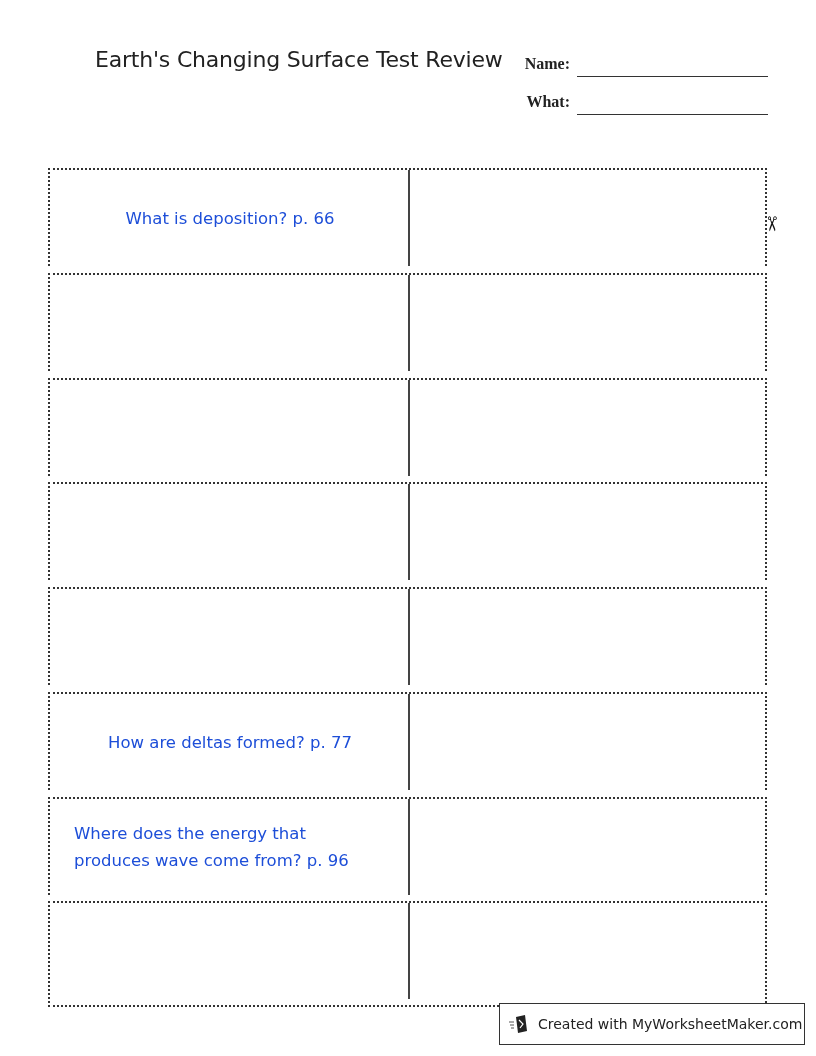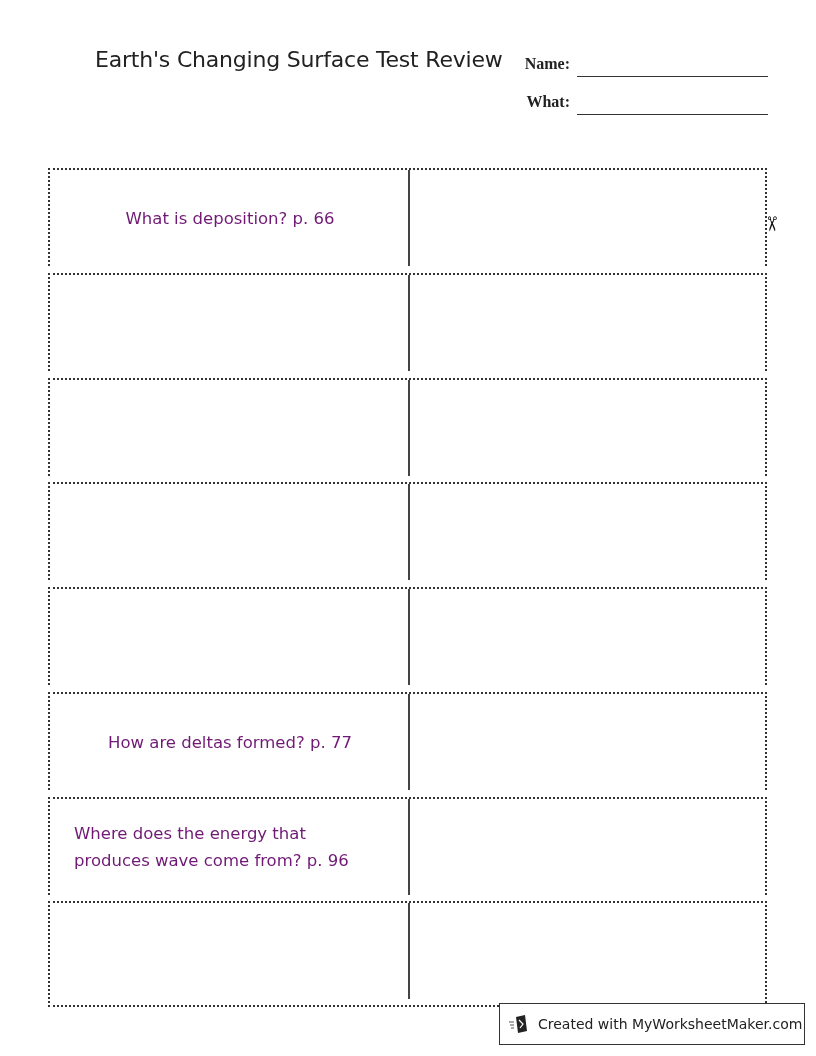--- a/index.html
+++ b/index.html
@@ -2,21 +2,21 @@
 <html><head>
 <meta charset="utf-8">
 <style>
   html, body { margin:0; padding:0; background:#ffffff; }
   body { width:816px; height:1056px; position:relative; overflow:hidden; font-family:"DejaVu Sans", sans-serif; color:#222; }
   .title { position:absolute; left:48px; top:47px; font-size:22px; color:#222; font-family:"DejaVu Sans", sans-serif; letter-spacing:-0.2px;margin-left:47px; }
   .field-label { position:absolute; font-family:"Liberation Serif", serif; font-size:16px; color:#222; text-align:right; width:80px;font-weight:bold; }
   .field-line { position:absolute; left:577px; width:191px; height:0; border-top:1.5px solid #333; }
   .card { position:absolute; left:48px; width:719px; height:98px; border-top:2px dotted #333; border-left:2px dotted #333; border-right:2px dotted #333; box-sizing:border-box; }
   .card.last { border-bottom:2px dotted #333; height:106px; }
-  .q { position:absolute; left:24px; width:310px; top:0; bottom:0; display:flex; align-items:center; font-size:16.5px; line-height:27px; color:#701a75; }
+  .q { position:absolute; left:24px; width:310px; top:0; bottom:0; display:flex; align-items:center; font-size:16.5px; line-height:27px; color:#1d4ed8; }
   .q.center { justify-content:center; text-align:center; left:10px; width:340px; }
   .divider { position:absolute; left:358px; top:0; width:2px; height:96px; background:#444; }
   .scissors { position:absolute; left:764px; top:212px; font-size:20px; color:#111; transform:rotate(90deg); }
   .badge { position:absolute; left:499px; top:1003px; width:306px; height:42px; border:1.5px solid #333; box-sizing:border-box; display:flex; align-items:center; padding-left:8px; font-size:14px; color:#222; background:#fff; }
   .badge svg { margin-right:8px; }
 </style>
 </head>
 <body>
 
 <div class="title">Earth's Changing Surface Test Review</div>

